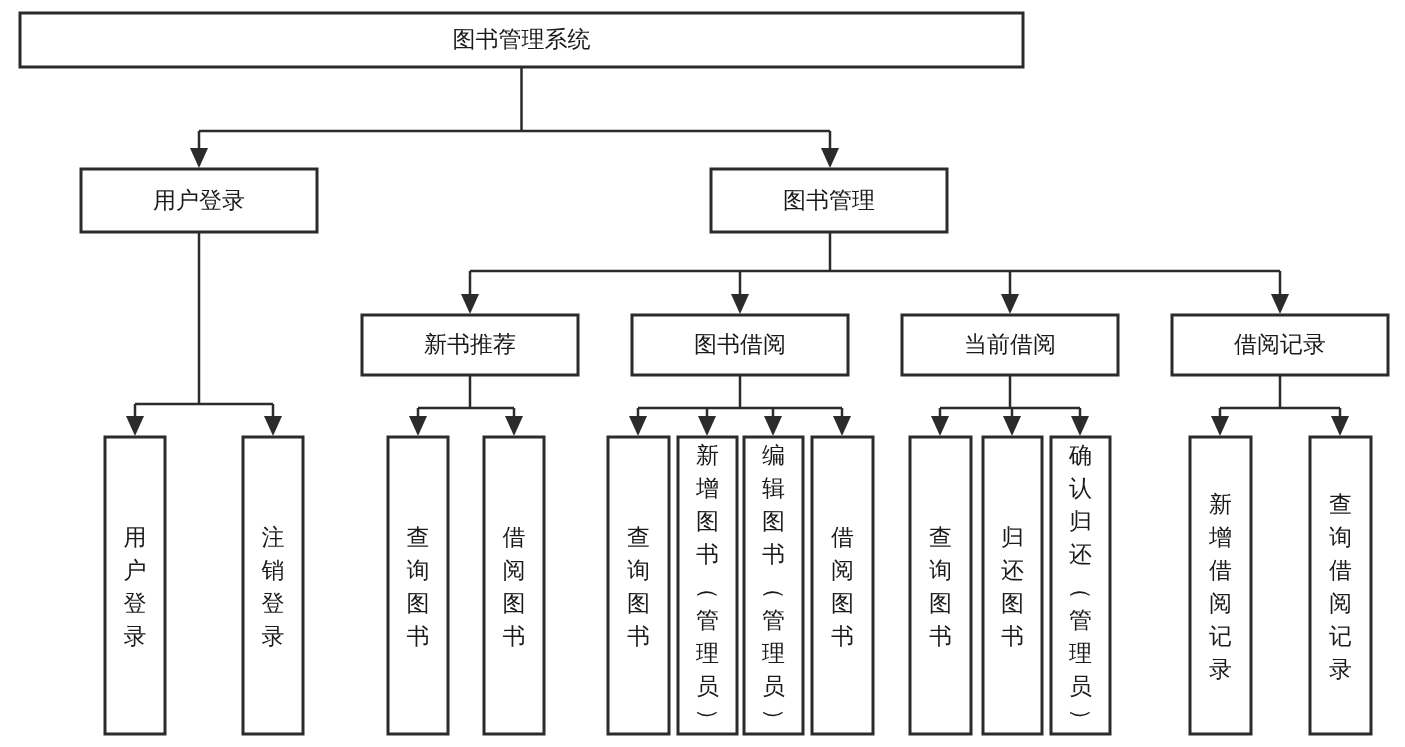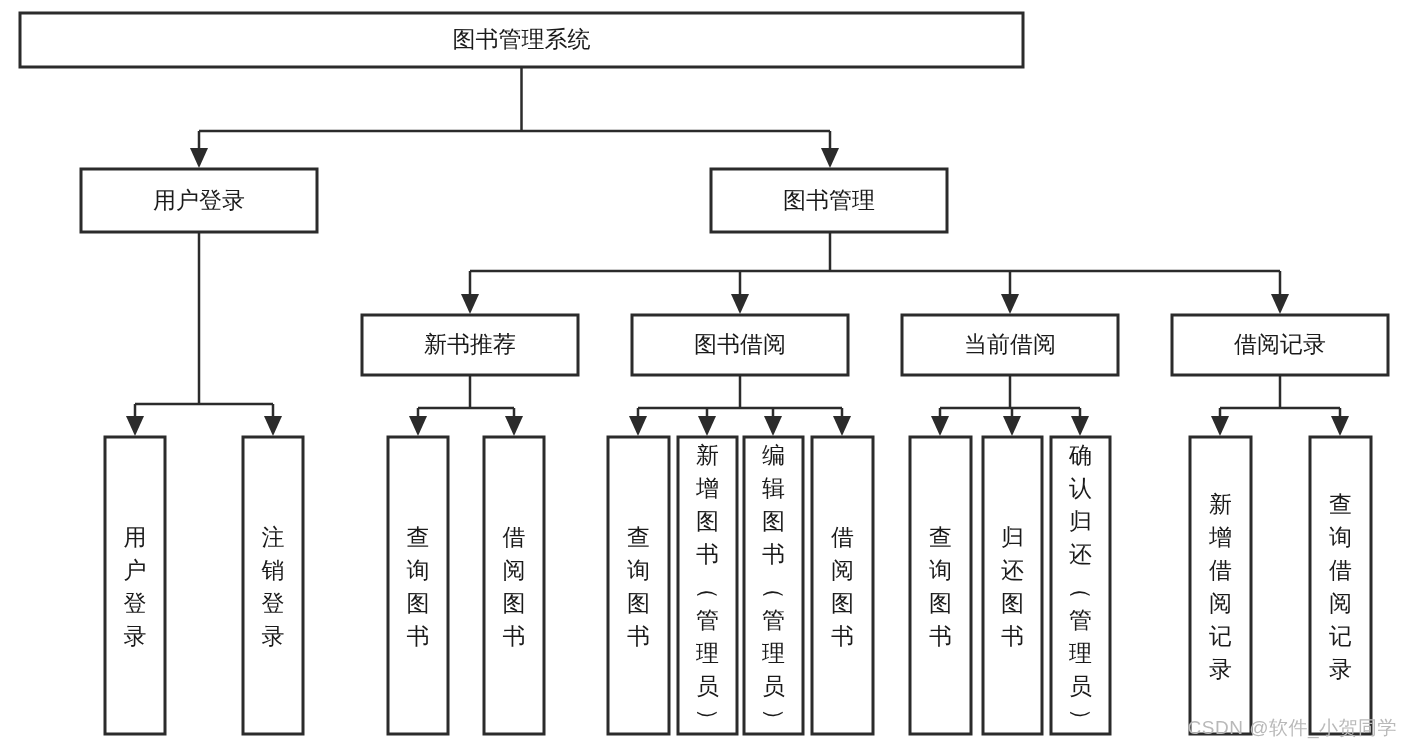--- a/index.html
+++ b/index.html
@@ -273,14 +273,13 @@
           <text class="node-label-v" x="1340.5" y="512.24">查</text>
           <text class="node-label-v" x="1340.5" y="545.24">询</text>
           <text class="node-label-v" x="1340.5" y="578.24">借</text>
           <text class="node-label-v" x="1340.5" y="611.24">阅</text>
           <text class="node-label-v" x="1340.5" y="644.24">记</text>
           <text class="node-label-v" x="1340.5" y="677.24">录</text>
         </g>
       </g>
   </svg>
 
-  <div class="watermark">CSDN @软件_小贺同学</div>
 </div>
 
 </body></html>

